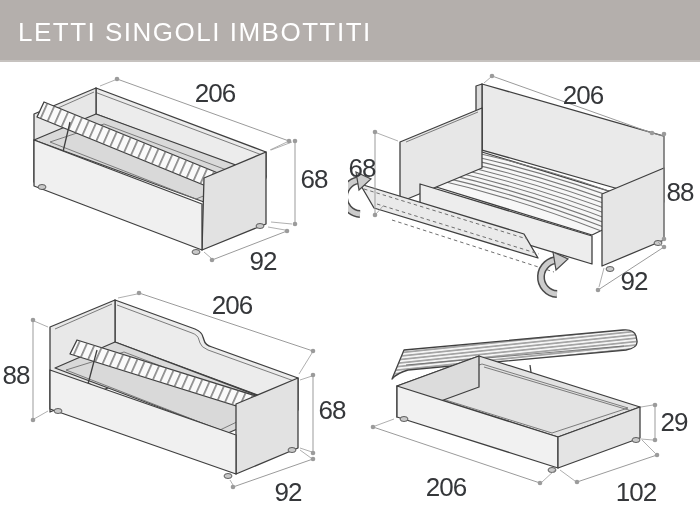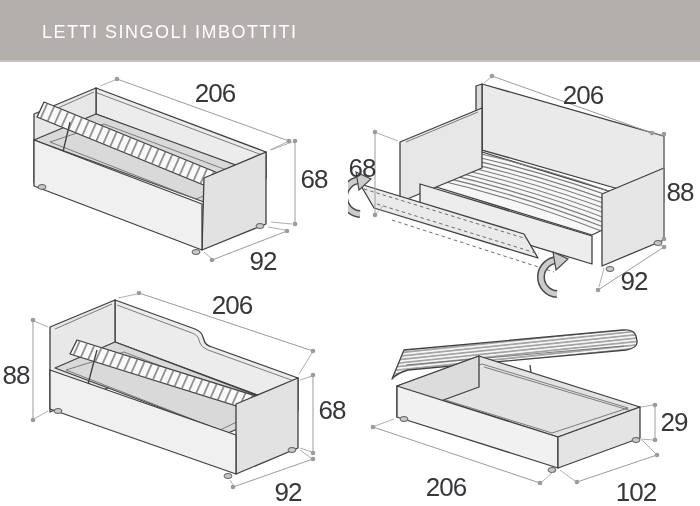--- a/index.html
+++ b/index.html
@@ -1,21 +1,21 @@
 <!DOCTYPE html>
 <html><head>
 <meta charset="utf-8">
 <style>
   html,body{margin:0;padding:0;}
   body{width:700px;height:506px;position:relative;background:#ffffff;overflow:hidden;
        font-family:"Liberation Sans",sans-serif;}
   .header-bar{position:absolute;left:0;top:0;width:700px;height:62px;
               background:#b4afac;border-bottom:2px solid #c6c2bf;box-sizing:border-box;}
   .header-title{position:absolute;left:18px;top:0;height:46px;line-height:64px;
-                font-size:18px;letter-spacing:1.5px;color:#ffffff;white-space:nowrap;margin-left:24px;}
+                font-size:26px;letter-spacing:1.5px;color:#ffffff;white-space:nowrap;}
   svg.fig{position:absolute;}
   svg text.dimlbl{font-family:"Liberation Sans",sans-serif;font-size:26px;fill:#35373a;
                   letter-spacing:-1px;}
   .shape{stroke:#3f3f3f;stroke-width:1.3;stroke-linejoin:round;}
   .thin{stroke:#6f6f6f;stroke-width:0.9;fill:none;}
   .dimline{stroke:#9b9b9b;stroke-width:1;fill:none;}
   .dimdot{fill:#9b9b9b;stroke:none;}
   .ext{stroke:#9b9b9b;stroke-width:0.8;fill:none;}
   .slat{stroke:#787878;stroke-width:1.1;fill:none;}
   .foot{fill:#c9c9c9;stroke:#3f3f3f;stroke-width:0.8;}

